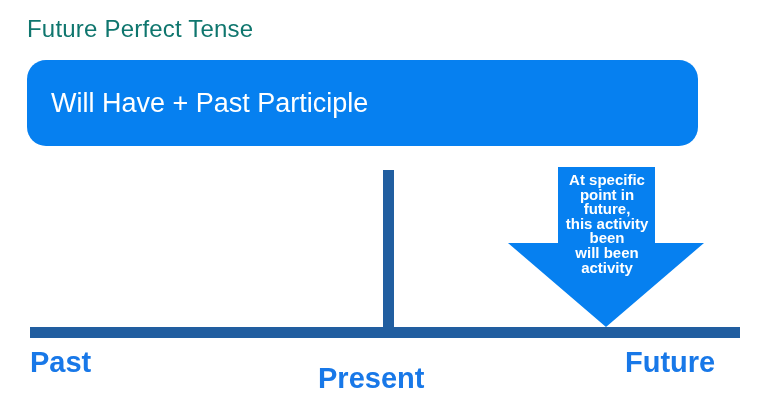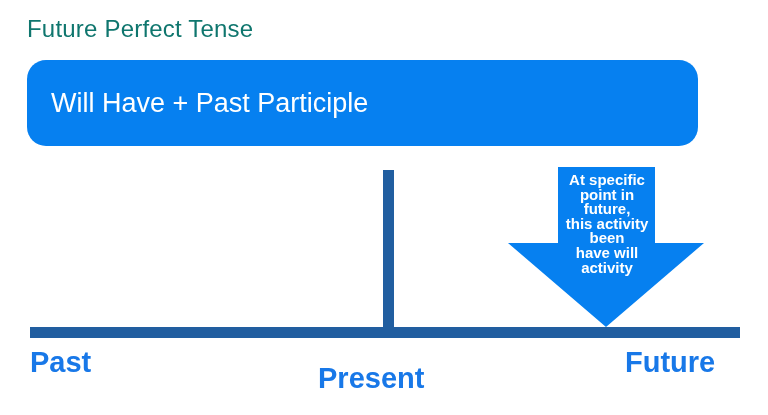--- a/index.html
+++ b/index.html
@@ -129,21 +129,21 @@
   <div id="present-tick"></div>
 
   <div id="future-arrow">
     <svg viewBox="0 0 196 160" xmlns="http://www.w3.org/2000/svg">
       <polygon points="50,0 147,0 147,76 196,76 98,160 0,76 50,76" fill="#0680f0"></polygon>
     </svg>
     <div id="arrow-text">
       <div>At specific</div>
       <div>point in future,</div>
       <div>this activity been</div>
-      <div>have will</div>
+      <div>will been</div>
       <div>activity</div>
     </div>
   </div>
 
   <div class="axis-label" id="label-past">Past</div>
   <div class="axis-label" id="label-present">Present</div>
   <div class="axis-label" id="label-future">Future</div>
 
 </div>
 

